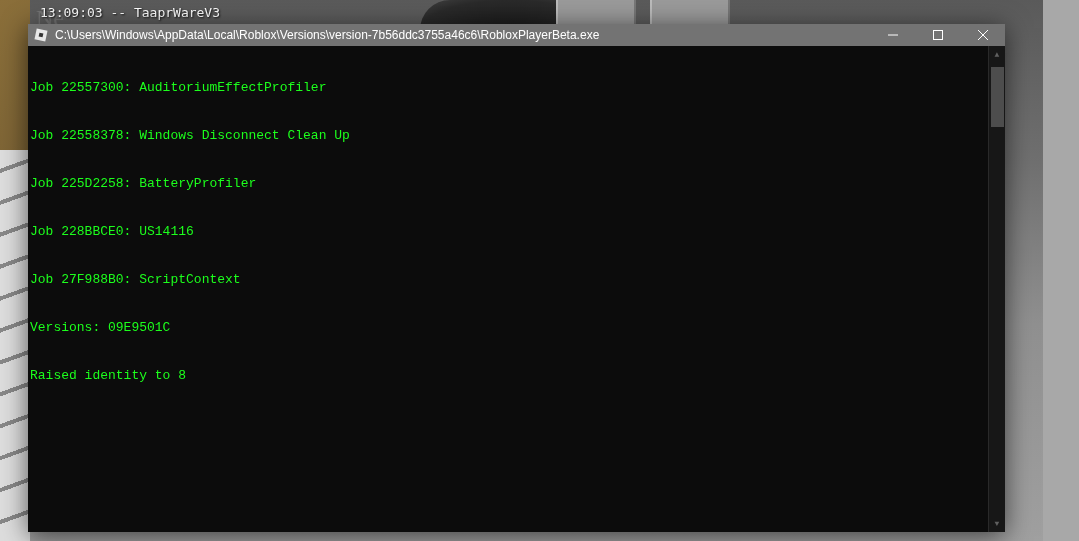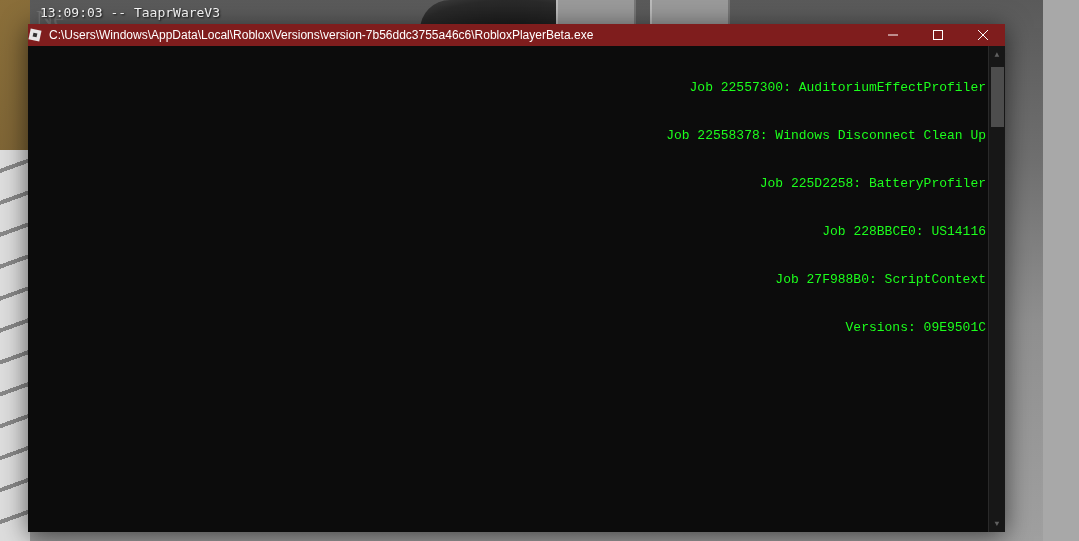--- a/index.html
+++ b/index.html
@@ -108,23 +108,24 @@
       width: 977px;
       height: 508px;
       background: #000;
       box-shadow: 0 4px 24px rgba(0,0,0,0.6);
       z-index: 10;
       display: flex;
       flex-direction: column;
     }
     .titlebar {
       height: 22px;
-      background: #7f1d1d;
-      display: flex;
-      align-items: center;
+      background: #737373;
+      display: flex;
+      align-items: center;
+      padding-left: 6px;
       flex-shrink: 0;
     }
     .titlebar-icon {
       width: 14px;
       height: 14px;
       margin-right: 7px;
       display: flex;
       align-items: center;
       justify-content: center;
     }
@@ -170,21 +171,20 @@
       color: #1cff1c;
       font-size: 13px;
       line-height: 16px;
       font-family: Consolas, "Courier New", monospace;
       white-space: pre;
       overflow: hidden;
     }
     .console-line {
       height: 16px;
       white-space: pre;
-      text-align: right;
     }
     .scrollbar {
       width: 17px;
       background: #171717;
       display: flex;
       flex-direction: column;
       border-left: 1px solid #2a2a2a;
     }
     .scroll-arrow {
       height: 17px;
@@ -252,20 +252,21 @@
     </div>
   </div>
   <div class="console-body">
     <div class="console-content">
       <div class="console-line">Job 22557300: AuditoriumEffectProfiler</div>
       <div class="console-line">Job 22558378: Windows Disconnect Clean Up</div>
       <div class="console-line">Job 225D2258: BatteryProfiler</div>
       <div class="console-line">Job 228BBCE0: US14116</div>
       <div class="console-line">Job 27F988B0: ScriptContext</div>
       <div class="console-line">Versions: 09E9501C</div>
+      <div class="console-line">Raised identity to 8</div>
       
       
       
       
       
       
       
       
       
       

